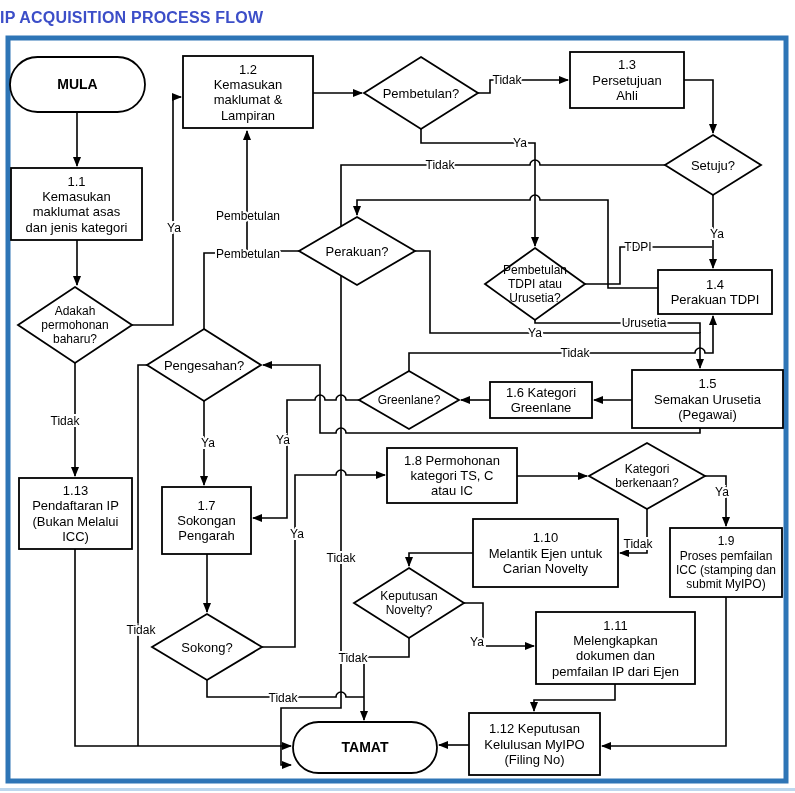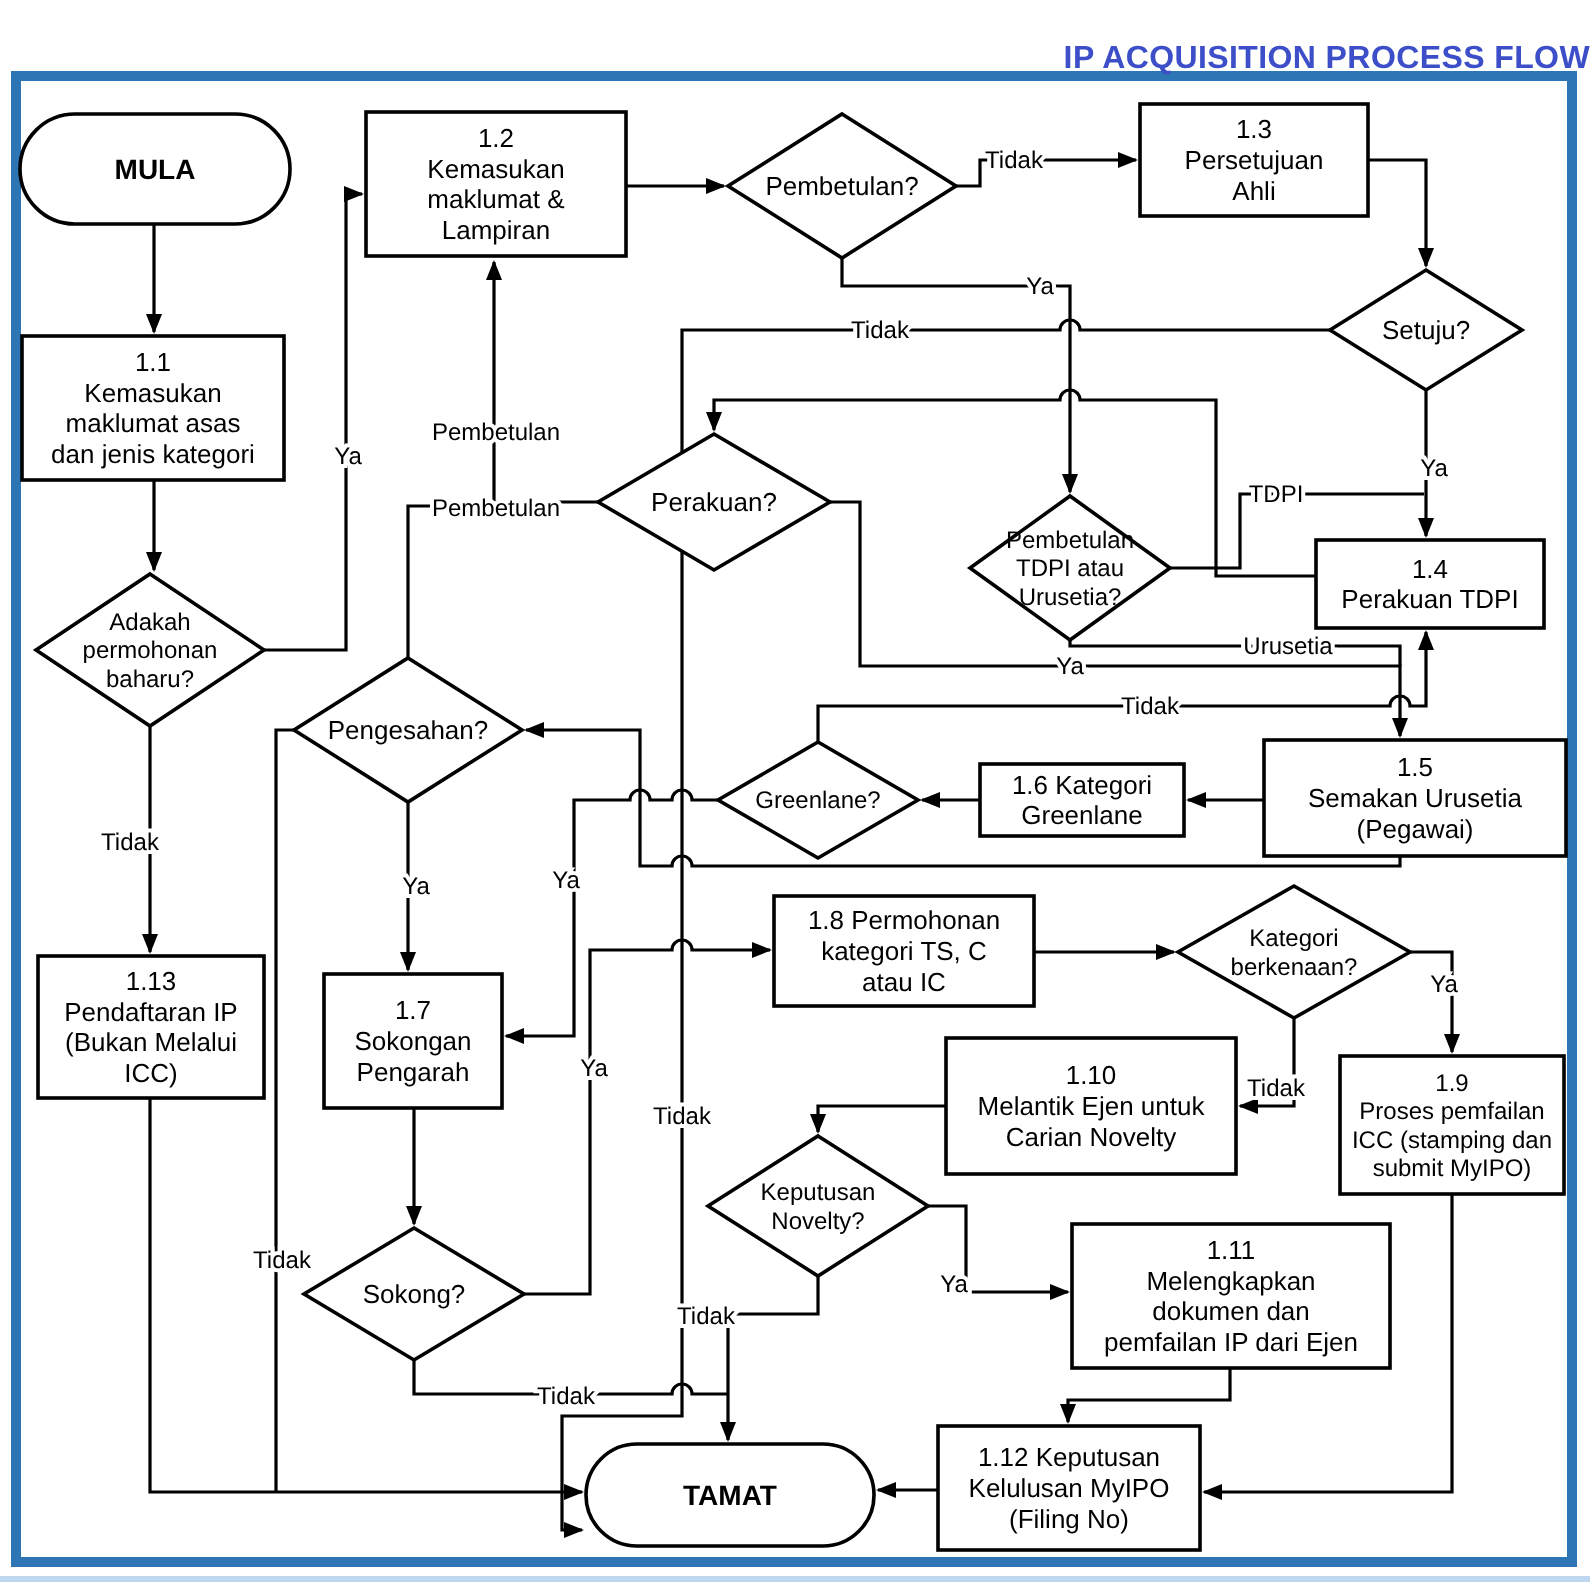--- a/index.html
+++ b/index.html
@@ -1,17 +1,17 @@
 <!DOCTYPE html>
 <html><head>
 <meta charset="utf-8">
 <style>
   html,body{margin:0;padding:0;background:#ffffff;width:795px;height:793px;overflow:hidden;}
   body{font-family:"Liberation Sans",sans-serif;position:relative;}
-  .title{position:absolute;top:21px;left:0;width:100%;text-align:right;
+  .title{position:absolute;top:9px;left:0;width:100%;text-align:left;
          font-size:16px;font-weight:600;letter-spacing:.2px;color:#3C4EC8;z-index:2;}
   svg{position:absolute;top:0;left:0;}
   svg text{font-family:"Liberation Sans",sans-serif;fill:#000;}
   .edge{fill:none;stroke:#000;stroke-width:1.6;}
   .node-shape{fill:#fff;stroke:#000;stroke-width:1.8;}
   .edge-label{paint-order:stroke;stroke:#fff;stroke-width:4px;font-size:12px;}
 </style>
 </head>
 <body>
 

